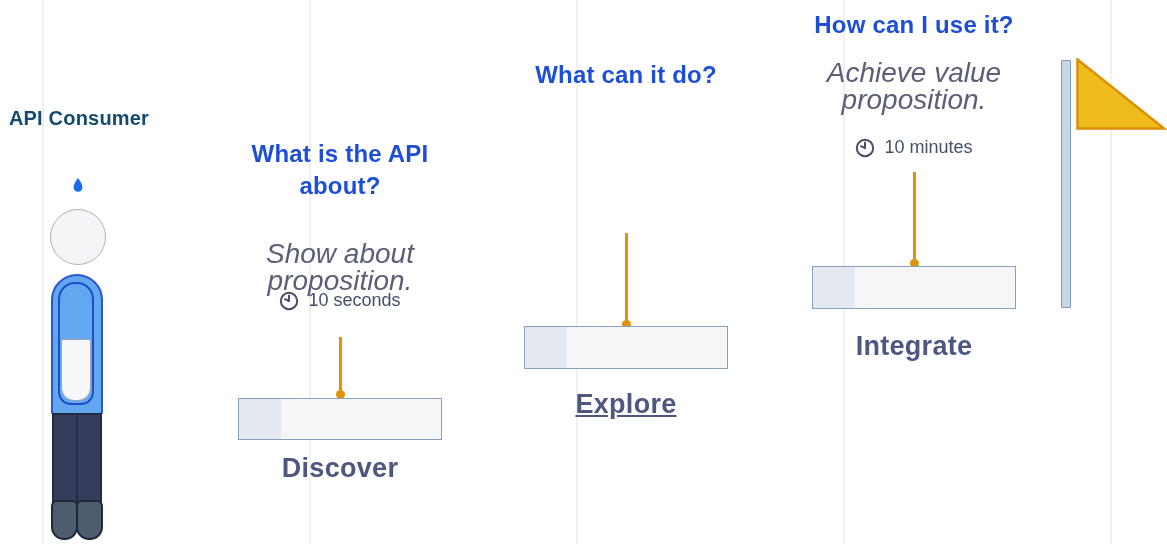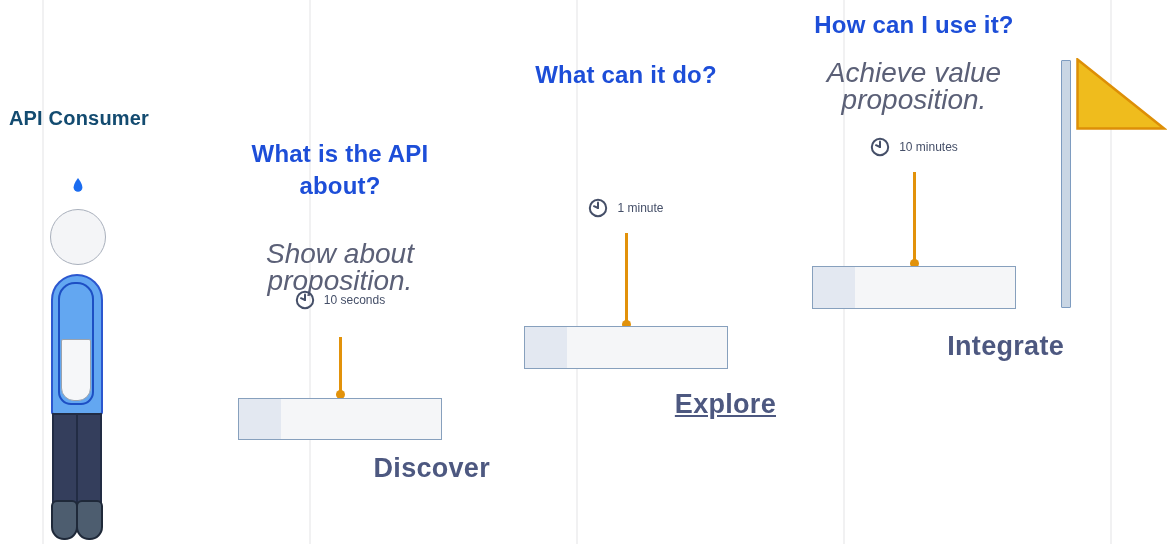--- a/index.html
+++ b/index.html
@@ -48,32 +48,32 @@
   .stage-question{
     position:absolute;left:30px;width:240px;text-align:center;
     font-size:24px;font-weight:700;line-height:32px;color:#1d4ed8;letter-spacing:.2px;
   }
   .stage-subtitle{
     position:absolute;left:30px;width:240px;text-align:center;font-style:italic;
     font-size:28px;line-height:27px;color:#5b6077;
   }
   .stage-time{
     position:absolute;left:0;width:300px;display:flex;align-items:center;justify-content:center;gap:9px;
-    font-size:12px;color:#454f68;
+    font-size:18px;color:#454f68;
   }
   .clock{width:20px;height:20px;flex:0 0 auto;}
   .connector{position:absolute;left:148.5px;width:3px;background:#e2920a;}
   .connector-dot{position:absolute;left:145.5px;width:9px;height:9px;border-radius:50%;background:#e2920a;}
   .bar{
     position:absolute;left:48px;width:204px;height:43px;box-sizing:border-box;
     background:#f5f6f8;border:1.5px solid #87a0bd;
   }
   .bar-fill{position:absolute;left:0;top:0;bottom:0;width:21%;background:#e3e8f1;}
   .stage-label{
-    position:absolute;left:0;width:300px;text-align:right;
+    position:absolute;left:0;width:300px;text-align:center;
     font-size:27px;font-weight:700;color:#4d5880;letter-spacing:.3px;
   }
 
   .s1{left:190px;}
   .s1 .stage-question{top:138px;}
   .s1 .stage-subtitle{top:240px;}
   .s1 .stage-time{top:290px;}
   .s1 .connector{top:337px;height:57px;}
   .s1 .connector-dot{top:390px;}
   .s1 .bar{top:398px;height:42px;}
@@ -143,28 +143,20 @@
     <div class="connector"></div>
     <div class="connector-dot"></div>
     <div class="bar">
       <div class="bar-fill" style="width: 21%;"></div>
     </div>
     <div class="stage-label">Discover</div>
   </div>
 
   <div class="stage s2">
     <div class="stage-question">What can it do?</div>
-    <div class="stage-time">
-      <svg class="clock" viewBox="0 0 20 20">
-        <circle cx="10" cy="10" r="8.2" fill="none" stroke="#454f68" stroke-width="2"></circle>
-        <line x1="10" y1="10" x2="10" y2="4.6" stroke="#454f68" stroke-width="2" stroke-linecap="round"></line>
-        <line x1="10" y1="10" x2="6" y2="8.2" stroke="#454f68" stroke-width="2" stroke-linecap="round"></line>
-      </svg>
-      <span>1 minute</span>
-    </div>
     <div class="connector"></div>
     <div class="connector-dot"></div>
     <div class="bar">
       <div class="bar-fill" style="width: 21%;"></div>
     </div>
     <div class="stage-label">Explore</div>
   </div>
 
   <div class="stage s3">
     <div class="stage-question">How can I use it?</div>

